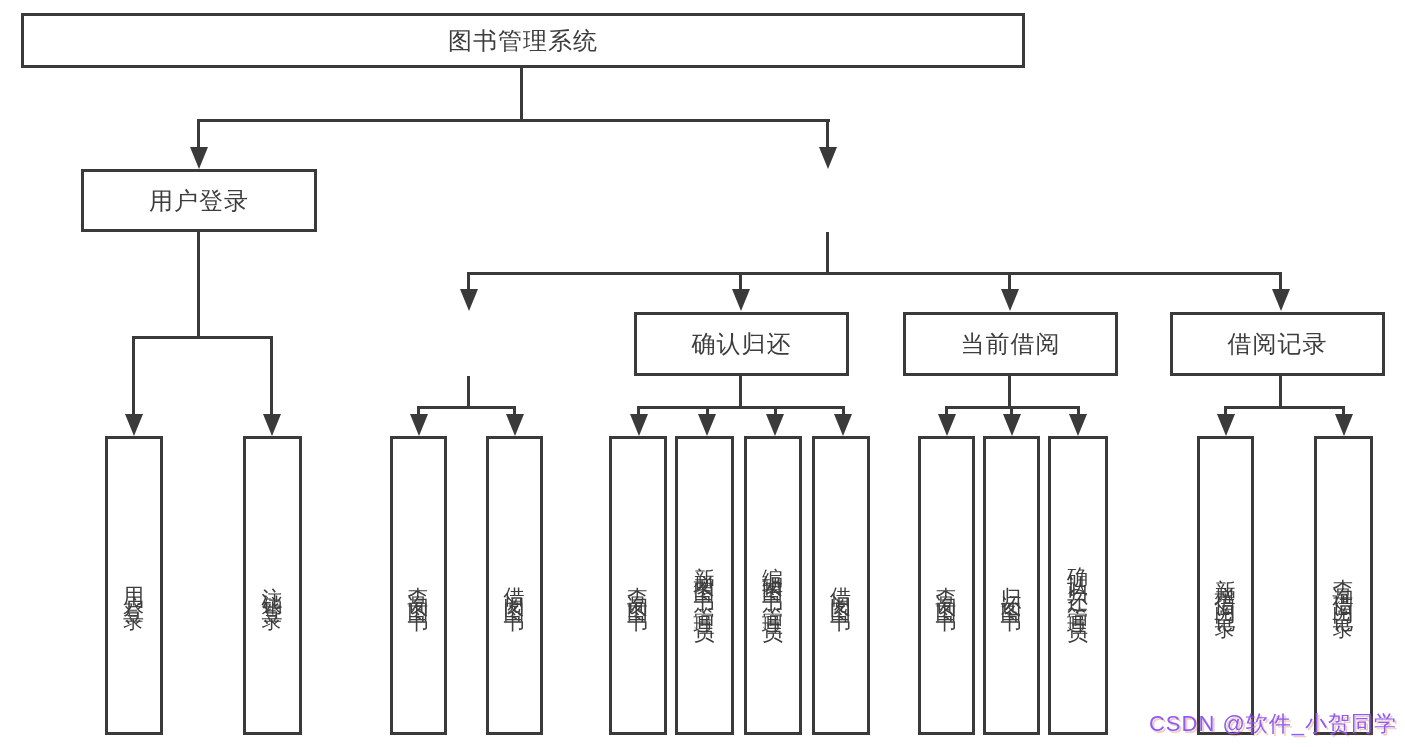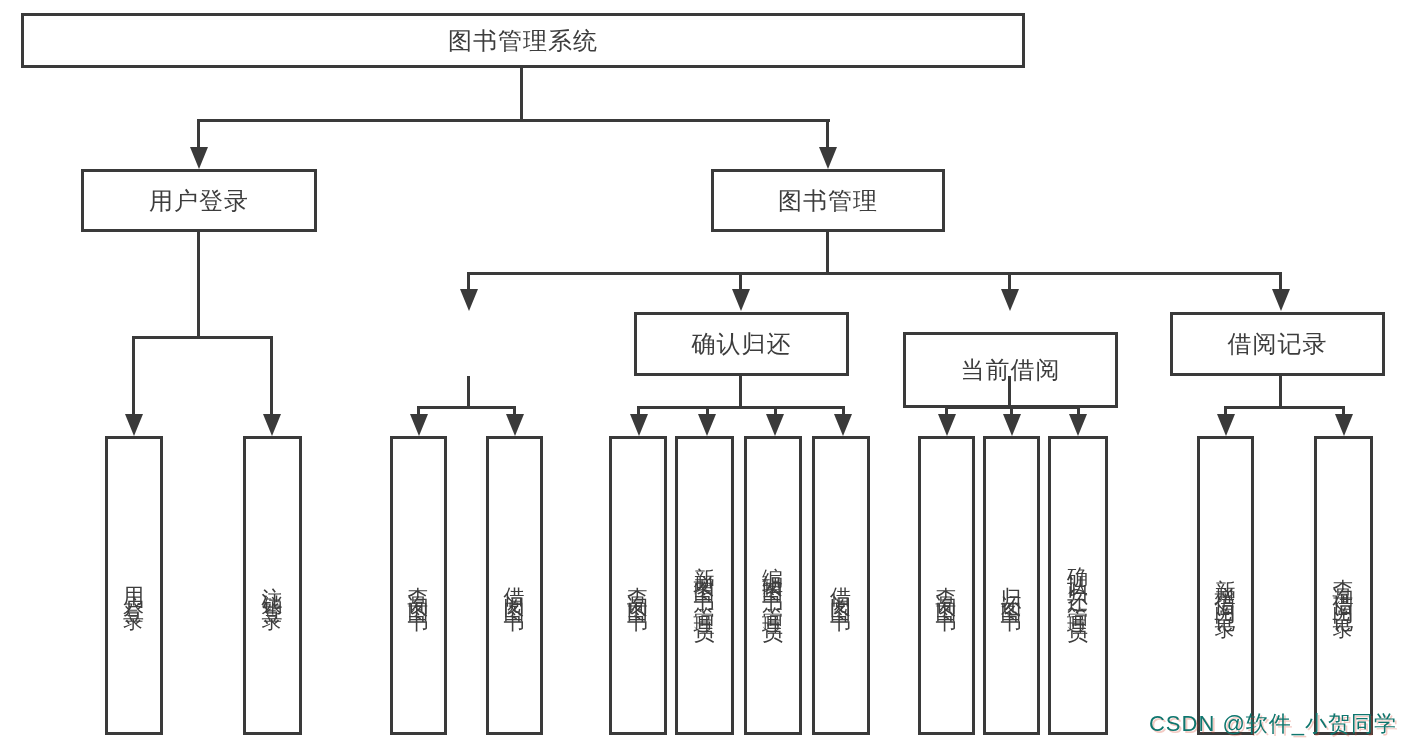--- a/index.html
+++ b/index.html
@@ -19,62 +19,61 @@
     letter-spacing:8px;line-height:1.1;
   }
   .vl{position:absolute;width:3px;background:#3a3a3a;}
   .hl{position:absolute;height:3px;background:#3a3a3a;}
   .arr{
     position:absolute;width:0;height:0;
     border-left:9px solid transparent;border-right:9px solid transparent;
     border-top:22px solid #3a3a3a;
   }
   .wm{
-    position:absolute;right:8px;bottom:8px;font-size:22px;color:#0f766e;
+    position:absolute;right:8px;bottom:8px;font-size:22px;color:#8b5cf6;
     letter-spacing:1px;text-shadow:2px 2px 0 rgba(214,78,57,0.30);
     white-space:nowrap;
   }
 </style>
 </head>
 <body>
 
 <div class="canvas">
 
   <div class="box hbox" style="left:21px;top:13px;width:1004px;height:55px;">图书管理系统</div>
 
   <div class="vl" style="left:520px;top:68px;height:53px;"></div>
   <div class="hl" style="left:197px;top:119px;width:633px;"></div>
   <div class="vl" style="left:197px;top:121px;height:26px;"></div>
   <div class="arr" style="left:190px;top:147px;"></div>
   <div class="vl" style="left:826px;top:121px;height:26px;"></div>
   <div class="arr" style="left:819px;top:147px;"></div>
 
   <div class="box hbox" style="left:81px;top:169px;width:236px;height:63px;">用户登录</div>
-  <div class="box hbox" style="left:711px;top:169px;width:234px;height:63px;">图书管理</div>
 
   <div class="vl" style="left:197px;top:232px;height:106px;"></div>
   <div class="hl" style="left:132px;top:336px;width:141px;"></div>
   <div class="vl" style="left:132px;top:338px;height:78px;"></div>
   <div class="arr" style="left:125px;top:414px;"></div>
   <div class="vl" style="left:270px;top:338px;height:78px;"></div>
   <div class="arr" style="left:263px;top:414px;"></div>
 
   <div class="vl" style="left:826px;top:232px;height:42px;"></div>
   <div class="hl" style="left:467px;top:272px;width:815px;"></div>
   <div class="vl" style="left:467px;top:274px;height:17px;"></div>
   <div class="arr" style="left:460px;top:289px;"></div>
   <div class="vl" style="left:739px;top:274px;height:17px;"></div>
   <div class="arr" style="left:732px;top:289px;"></div>
   <div class="vl" style="left:1008px;top:274px;height:17px;"></div>
   <div class="arr" style="left:1001px;top:289px;"></div>
   <div class="vl" style="left:1279px;top:274px;height:17px;"></div>
   <div class="arr" style="left:1272px;top:289px;"></div>
 
   <div class="box hbox" style="left:634px;top:312px;width:215px;height:64px;">确认归还</div>
-  <div class="box hbox" style="left:903px;top:312px;width:215px;height:76px;margin-top:20px;">当前借阅</div>
+  <div class="box hbox" style="left:903px;top:312px;width:215px;height:64px;">当前借阅</div>
   <div class="box hbox" style="left:1170px;top:312px;width:215px;height:64px;">借阅记录</div>
 
   <div class="vl" style="left:467px;top:376px;height:32px;"></div>
   <div class="hl" style="left:417px;top:406px;width:99px;"></div>
   <div class="vl" style="left:417px;top:408px;height:8px;"></div>
   <div class="arr" style="left:410px;top:414px;"></div>
   <div class="vl" style="left:513px;top:408px;height:8px;"></div>
   <div class="arr" style="left:506px;top:414px;"></div>
 
   <div class="vl" style="left:739px;top:376px;height:32px;"></div>

